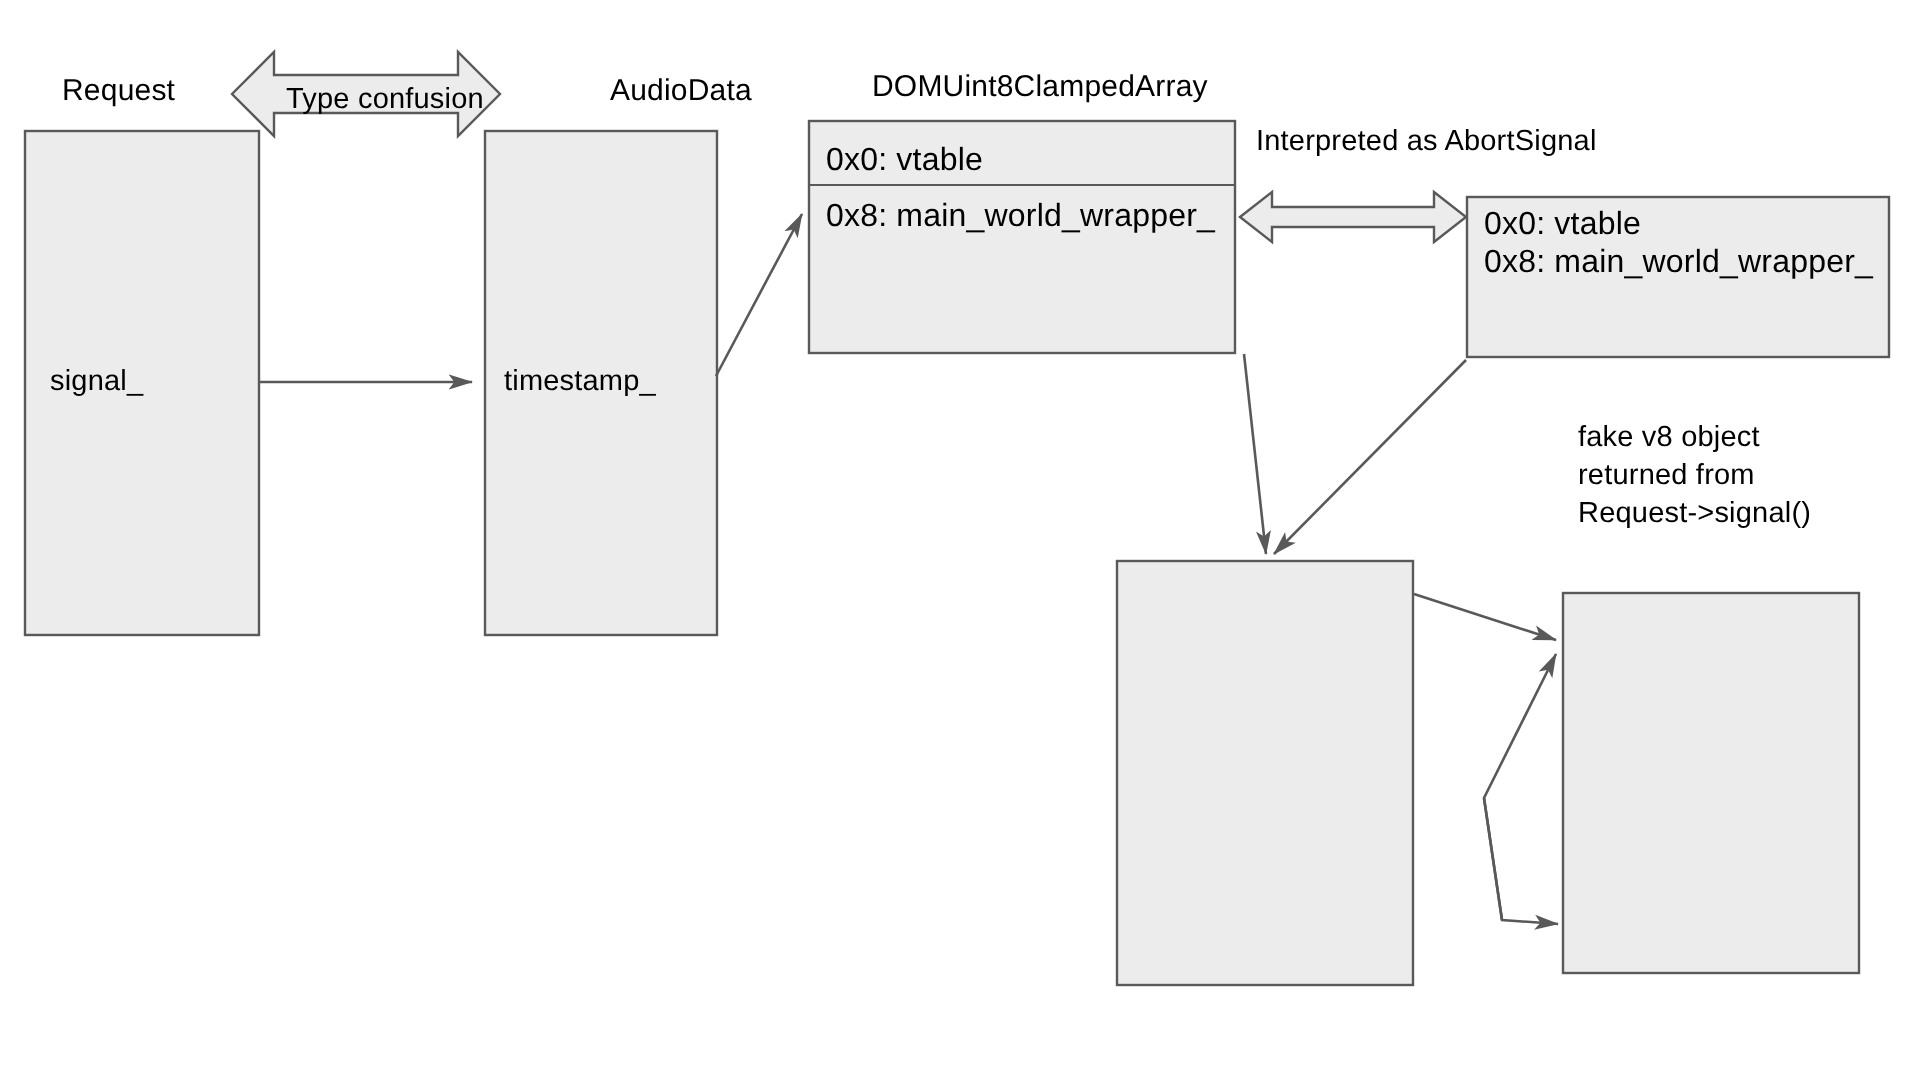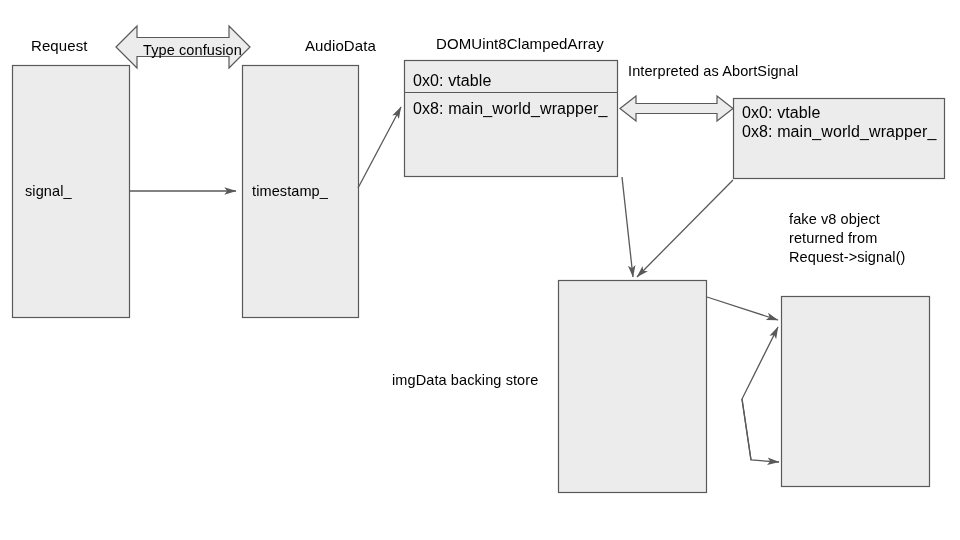--- a/index.html
+++ b/index.html
@@ -121,19 +121,18 @@
   <div class="lbl lbl-mono-ish" style="left:413px; top:71px;">0x0: vtable</div>
 
   <div class="lbl lbl-mono-ish" style="left:413px; top:99px;">0x8: main_world_wrapper_</div>
 
 
   <div class="lbl lbl-mono-ish" style="left:742px; top:103px;">0x0: vtable</div>
 
   <div class="lbl lbl-mono-ish" style="left:742px; top:122px;">0x8: main_world_wrapper_</div>
 
 
-  <div class="lbl" style="left:392px; top:371px;">imgData backing store</div>
 
   <div class="lbl lbl-multiline" style="left:789px; top:210px;">fake v8 object
 returned from
 Request-&gt;signal()</div>
 
 </div>
 
 </body></html>

